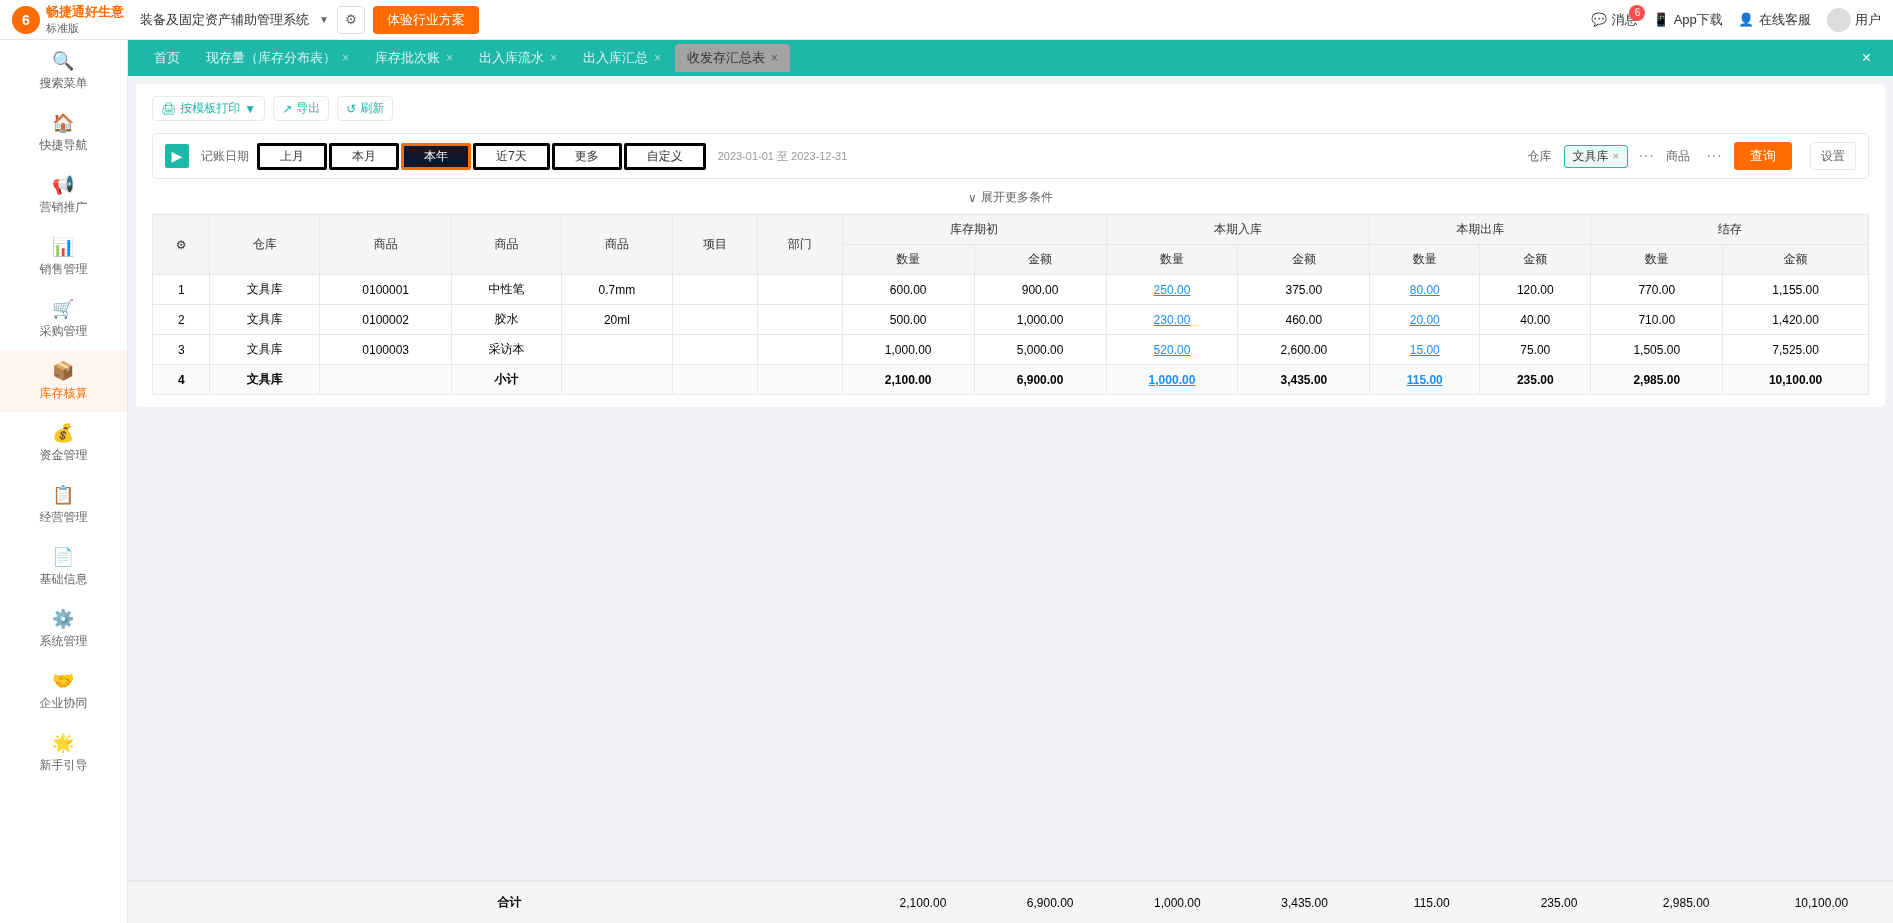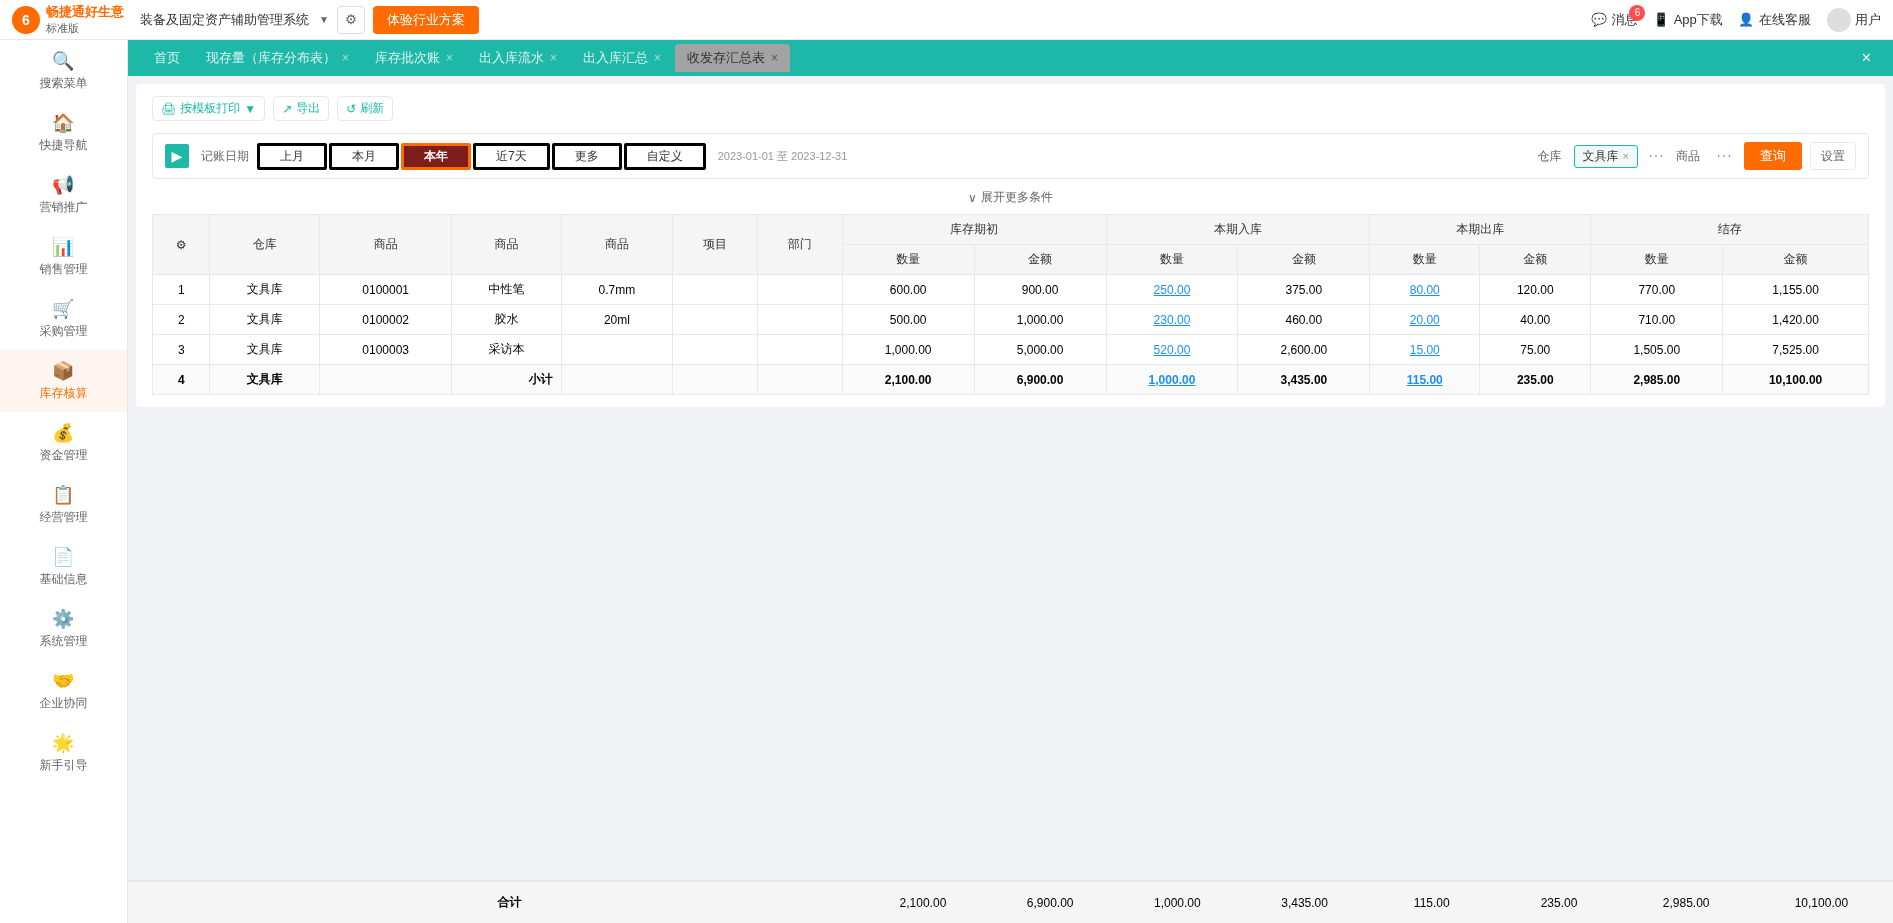--- a/index.html
+++ b/index.html
@@ -109,21 +109,21 @@
       display: flex;
       align-items: center;
       gap: 12px;
       flex-wrap: wrap;
     }
     .filter-expand-btn { width: 24px; height: 24px; background: #1eb8a8; color: #fff; border: none; cursor: pointer; display: flex; align-items: center; justify-content: center; border-radius: 2px; font-size: 14px; flex-shrink: 0; }
     .filter-row { display: flex; align-items: center; gap: 8px; flex: 1; }
     .filter-label { color: #666; font-size: 12px; white-space: nowrap; }
     .date-buttons { display: flex; gap: 2px; align-items: center; }
     .date-btn { padding: 2px 20px; border: 3px solid #000000; border-radius: 2px; cursor: pointer; font-size: 12px; background: #fff; color: #333; }
-    .date-btn.active { background: #7f1d1d; color: #fff; border-color: #ff6b00; font-weight: bold; }
+    .date-btn.active { background: #0f172a; color: #fff; border-color: #ff6b00; }
     .date-range-text { font-size: 11px; color: #999; margin-left: 4px; }
     .filter-tag-area { display: flex; align-items: center; gap: 6px; }
     .warehouse-tag { background: #f0f9f8; border: 1px solid #1eb8a8; border-radius: 3px; padding: 2px 8px; font-size: 12px; color: #333; display: flex; align-items: center; gap: 4px; }
     .tag-close { cursor: pointer; color: #999; font-size: 11px; }
     .more-dots { color: #999; cursor: pointer; font-size: 16px; margin-left: 4px; }
     .query-btn { background: #ff6b00; color: #fff; border: none; border-radius: 3px; padding: 5px 16px; cursor: pointer; font-size: 13px; }
     .setting-btn { border: 1px solid #e8e8e8; border-radius: 3px; padding: 4px 10px; cursor: pointer; font-size: 12px; background: #fff; color: #666; }
 
     
     .expand-more-bar { text-align: center; margin-bottom: 8px; }
@@ -308,21 +308,21 @@
           <span class="filter-label">仓库</span>
           <div class="filter-tag-area">
             <div class="warehouse-tag">
               <span>文具库</span>
               <span class="tag-close">×</span>
             </div>
             <span class="more-dots">···</span>
           </div>
           <span class="filter-label">商品</span>
           <span class="more-dots">···</span>
-          <div style="margin-left:auto;display:flex;gap:8px;">
+          <div style="margin-left:auto;display:flex;gap:18px;">
             <button class="query-btn">查询</button>
             <button class="setting-btn">设置</button>
           </div>
         </div>
 
         <div class="expand-more-bar">
           <button class="expand-more-btn">
             <span>∨</span>
             <span>展开更多条件</span>
           </button>
@@ -403,21 +403,21 @@
                 <td>2,600.00</td>
                 <td><span class="link-text">15.00</span></td>
                 <td>75.00</td>
                 <td>1,505.00</td>
                 <td>7,525.00</td>
               </tr>
               <tr class="subtotal">
                 <td>4</td>
                 <td style="font-weight: bold;">文具库</td>
                 <td></td>
-                <td style="font-weight: bold; text-align: right;">小计</td>
+                <td style="font-weight: bold;">小计</td>
                 <td></td>
                 <td></td>
                 <td></td>
                 <td>2,100.00</td>
                 <td>6,900.00</td>
                 <td><span class="link-text">1,000.00</span></td>
                 <td>3,435.00</td>
                 <td><span class="link-text">115.00</span></td>
                 <td>235.00</td>
                 <td>2,985.00</td>

